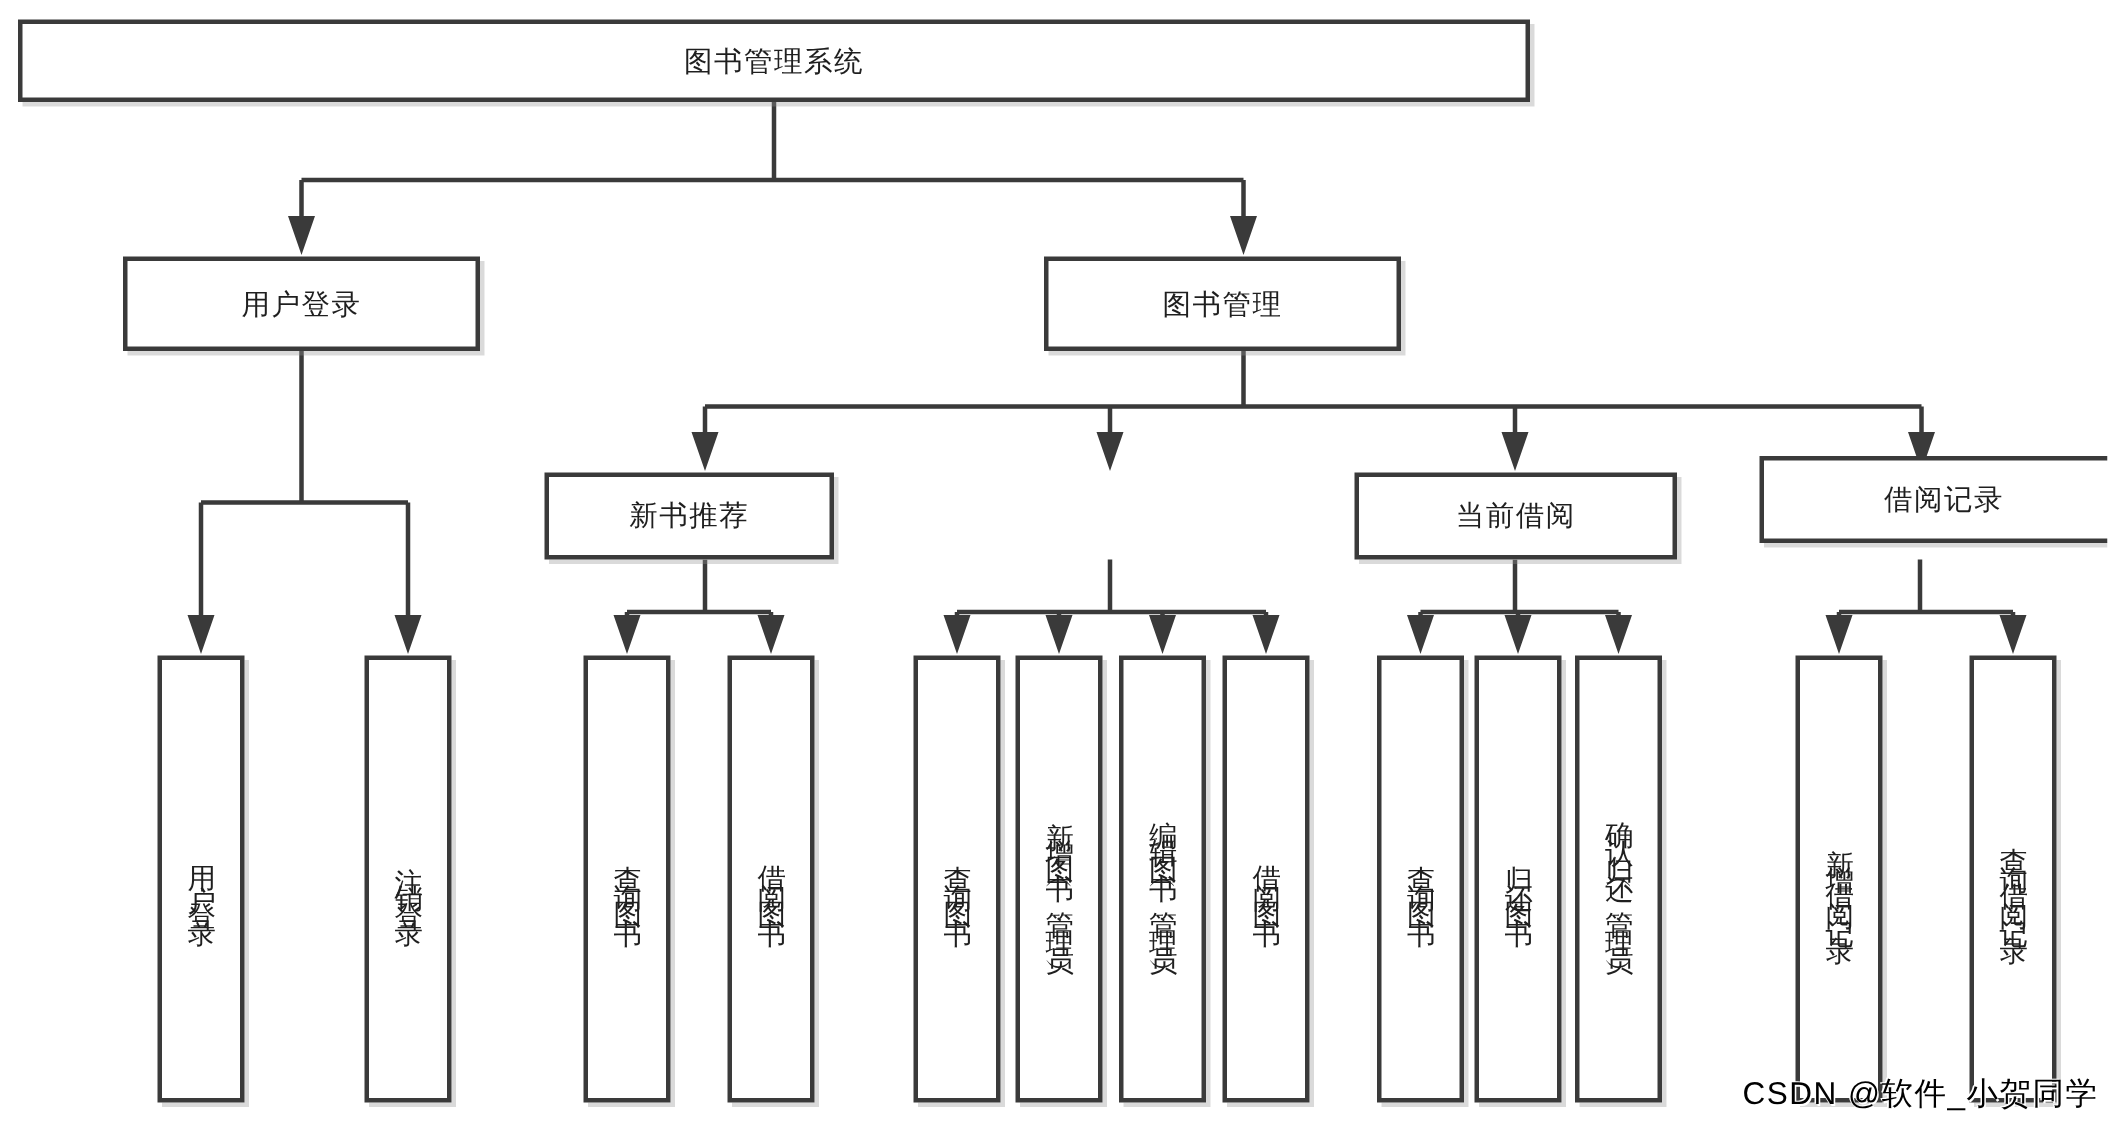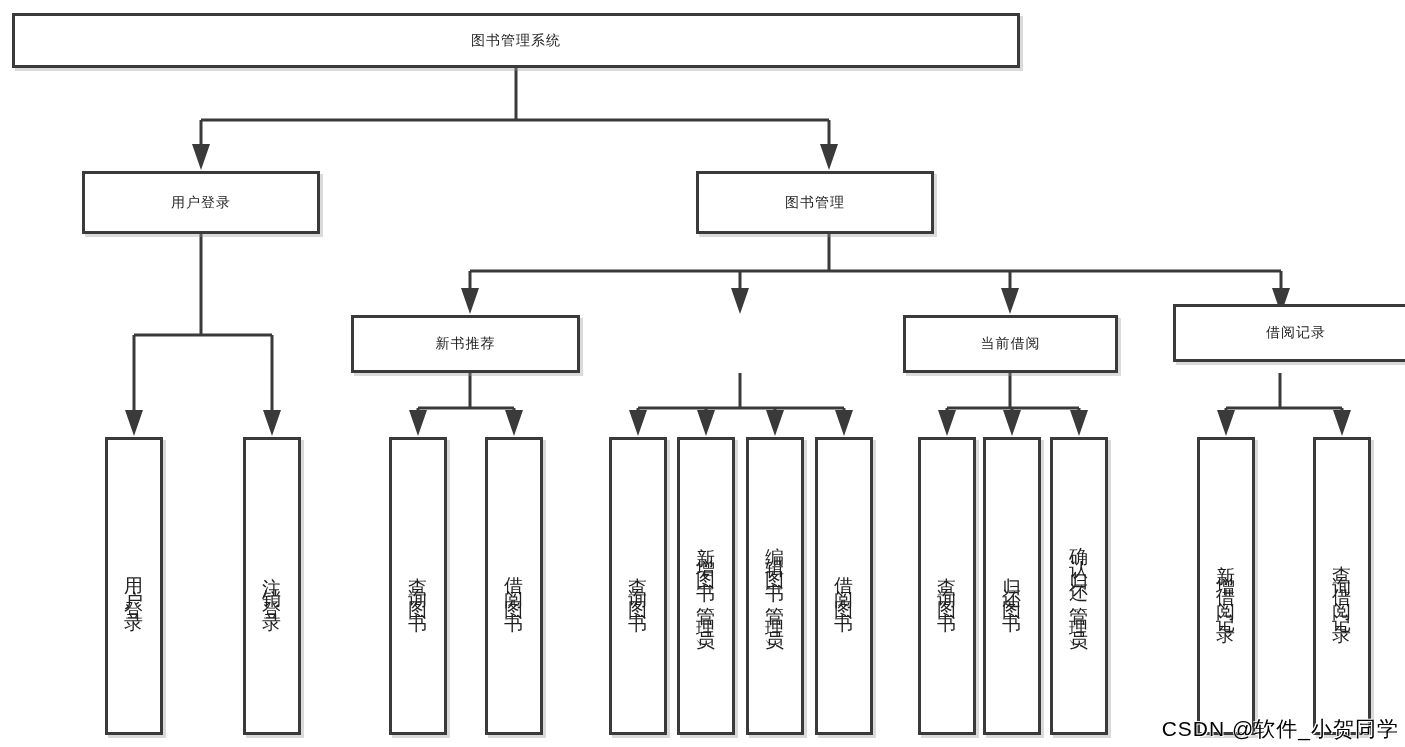--- a/index.html
+++ b/index.html
@@ -13,21 +13,21 @@
   }
   .lines{position:absolute;left:0;top:0;width:1405px;height:747px;}
   .box{
     position:absolute;
     box-sizing:border-box;
     border:3px solid #3a3a3a;
     background:#ffffff;
     display:flex;align-items:center;justify-content:center;
     box-shadow:3px 3px 0 rgba(150,150,150,0.35);
   }
-  .h{font-size:14px;letter-spacing:1px;white-space:nowrap;}
+  .h{font-size:19px;letter-spacing:1px;white-space:nowrap;}
   .v{
     writing-mode:vertical-rl;
     font-size:19px;
     letter-spacing:12px;
     line-height:1;
   }
   .watermark{
     position:absolute;
     right:6px;bottom:4px;
     font-size:21px;
@@ -72,21 +72,21 @@
                M1070 410 L1088 410 L1079 436 Z
                M1217 410 L1235 410 L1226 436 Z M1333 410 L1351 410 L1342 436 Z"></path>
     </g>
   </svg>
 
   <div class="box h" style="left:12px;top:13px;width:1008px;height:55px">图书管理系统</div>
 
   <div class="box h" style="left:82px;top:171px;width:238px;height:63px">用户登录</div>
   <div class="box h" style="left:696px;top:171px;width:238px;height:63px">图书管理</div>
 
-  <div class="box h" style="left:351px;top:315px;width:229px;height:58px">新书推荐</div>
+  <div class="box h" style="left:363px;top:315px;width:193px;height:58px">新书推荐</div>
   <div class="box h" style="left:903px;top:315px;width:215px;height:58px">当前借阅</div>
   <div class="box h" style="left:1173px;top:304px;width:246px;height:58px">借阅记录</div>
 
   <div class="box v" style="left:105px;top:437px;width:58px;height:298px">用户登录</div>
   <div class="box v" style="left:243px;top:437px;width:58px;height:298px">注销登录</div>
 
   <div class="box v" style="left:389px;top:437px;width:58px;height:298px">查询图书</div>
   <div class="box v" style="left:485px;top:437px;width:58px;height:298px">借阅图书</div>
 
   <div class="box v" style="left:609px;top:437px;width:58px;height:298px">查询图书</div>

